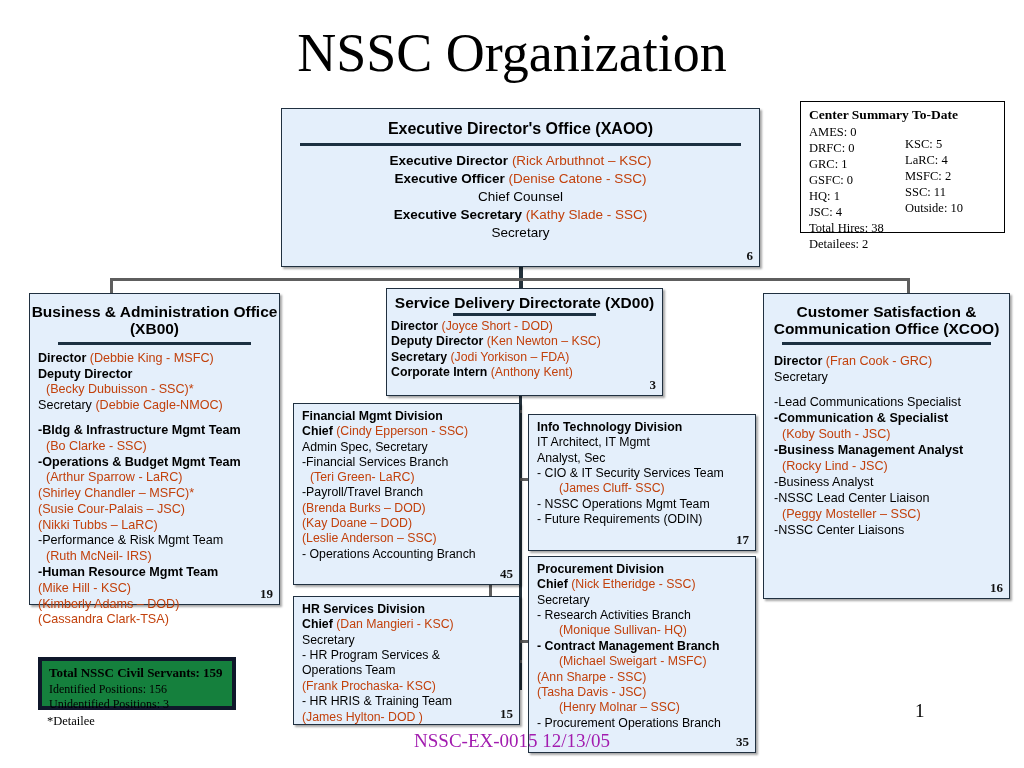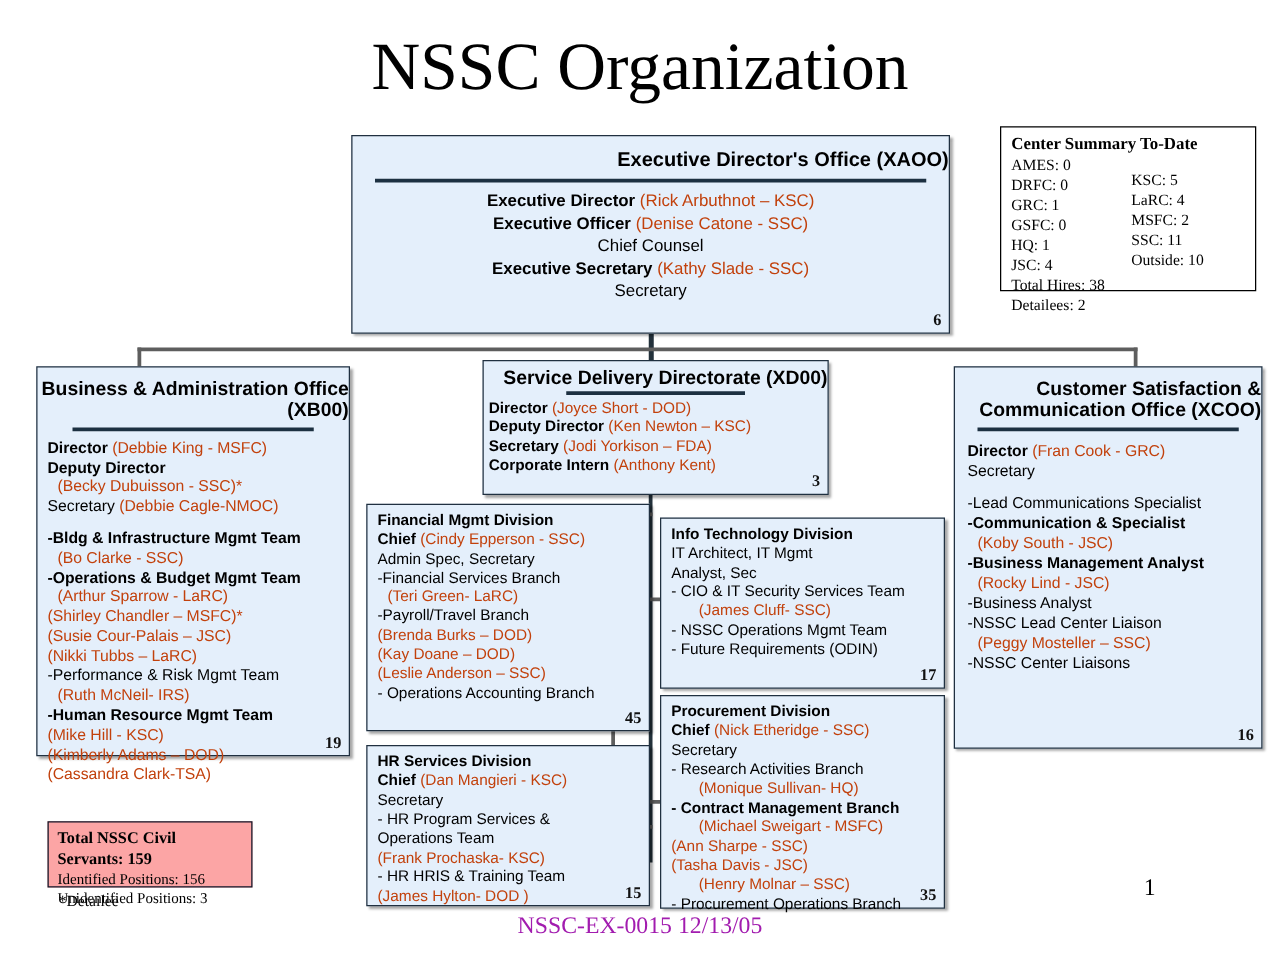--- a/index.html
+++ b/index.html
@@ -23,21 +23,21 @@
 
   
   .obox{
     position:absolute;
     background:#e4effb;
     border:1px solid #203040;
     box-sizing:border-box;
     box-shadow:2px 2px 2px rgba(0,0,0,.35);
   }
   .bhead{
-    text-align:right;font-weight:bold;color:#000;
+    text-align:center;font-weight:bold;color:#000;
     line-height:1.12;
   }
   .hrule{
     height:0;border-bottom:3px solid #1c3041;
     margin:3px 12px 4px 12px;
   }
   .blines{color:#000;line-height:1.2;}
   .red{color:#c2410c;}
   .bold{font-weight:bold;}
   .cnt{
@@ -58,22 +58,22 @@
     padding:5px 8px;
   }
   .summary .sh{font-weight:bold;font-size:13.5px;margin-bottom:1px;}
   .sumcols{display:flex;}
   .sumcols .c1{width:96px;}
   .sumcols .c2{width:auto;padding-top:12px;}
   .sumcols div div{line-height:1.28;}
 
   
   .totals{
-    position:absolute;left:38px;top:657px;width:164px;height:53px;
-    background:#fca5a5;border:1px solid #0f172a;box-sizing:border-box;
+    position:absolute;left:38px;top:657px;width:198px;height:53px;
+    background:#15803d;border:4px solid #0f172a;box-sizing:border-box;
     font-family:"Liberation Serif", serif;font-size:12px;color:#000;
     padding:4px 7px;line-height:1.3;
   }
   .totals .th{font-weight:bold;font-size:13px;}
 
   .detailee{
     position:absolute;left:47px;top:714px;
     font-family:"Liberation Serif", serif;font-size:12.5px;color:#000;
   }
   .footer{
@@ -108,21 +108,21 @@
 
   #box-fin{left:293px;top:403px;width:227px;height:182px;}
   #box-fin .blines{font-size:12.3px;padding:5px 6px 0 8px;line-height:1.245;}
 
   #box-hr{left:293px;top:596px;width:227px;height:129px;}
   #box-hr .blines{font-size:12.3px;padding:5px 6px 0 8px;line-height:1.25;}
 
   #box-it{left:528px;top:414px;width:228px;height:137px;}
   #box-it .blines{font-size:12.3px;padding:5px 6px 0 8px;line-height:1.25;}
 
-  #box-proc{left:528px;top:556px;width:228px;height:171px;}
+  #box-proc{left:528px;top:556px;width:228px;height:197px;}
   #box-proc .blines{font-size:12.3px;padding:5px 6px 0 8px;line-height:1.25;}
 
   .ind1{padding-left:8px;}
   .ind2{padding-left:22px;}
   .gap{height:9px;}
 </style>
 </head>
 <body>
 
 <div class="slide">

